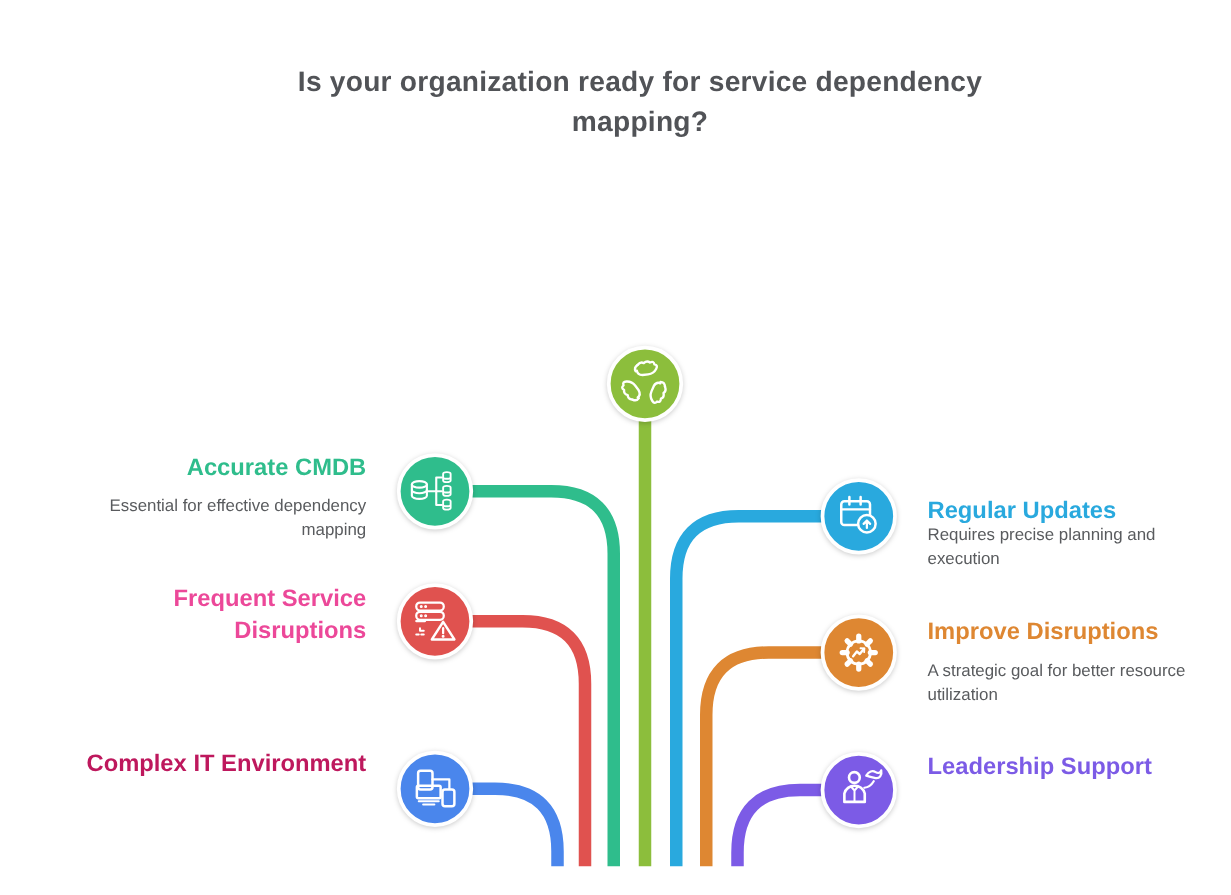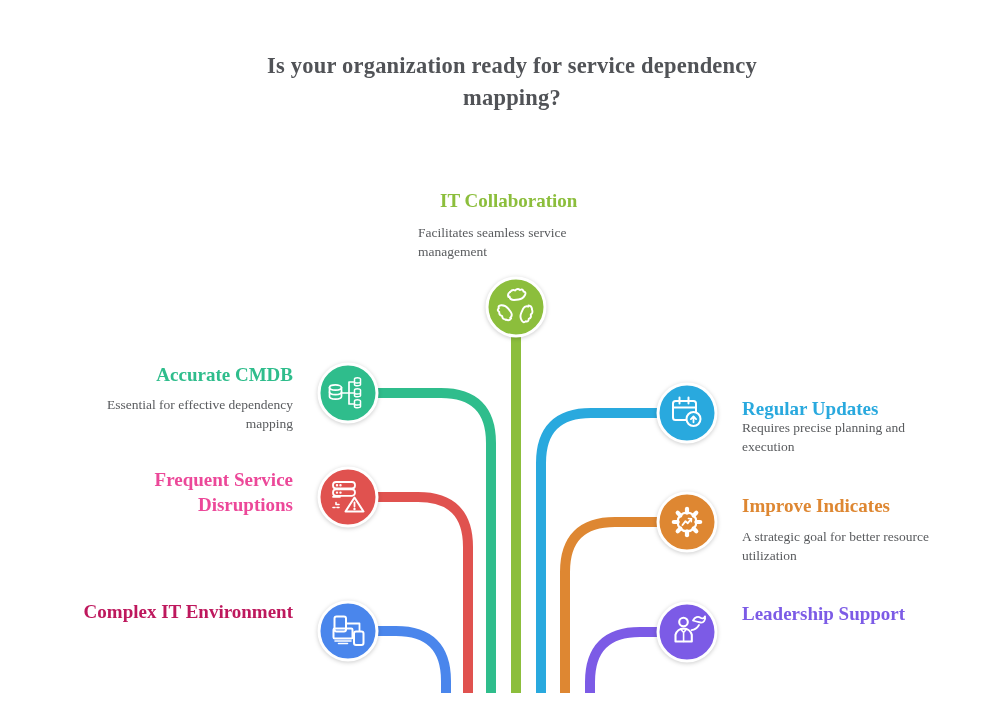--- a/index.html
+++ b/index.html
@@ -1,18 +1,18 @@
 <!DOCTYPE html>
 <html><head>
 <meta charset="utf-8">
 <style>
   html,body{margin:0;padding:0;background:#fff;}
   #stage{
     position:relative;width:985px;height:716px;background:#ffffff;overflow:hidden;
-    font-family:Liberation Serif, serif;
+    font-family:Liberation Sans, sans-serif;
   }
   #wires{position:absolute;left:0;top:0;}
   .node-circle{filter:drop-shadow(0 1px 2px rgba(0,0,0,.20));}
   .title{
     position:absolute;left:132px;top:50px;width:760px;
     text-align:center;font-size:22.5px;font-weight:bold;color:#515357;
     line-height:1.4;white-space:pre-line;letter-spacing:.2px;
   }
   .heading{
     position:absolute;font-size:19px;font-weight:bold;line-height:1.3;
@@ -140,36 +140,33 @@
         <path d="M -6 -2.6 L -3.4 0.4 L -0.8 -2.6 M -3.4 0.4 V 9.5" stroke-width="1.6"></path>
         <path d="M 4.5 -1.8 C 8.5 -2.2 10.5 -4.5 12 -7" stroke-width="1.8"></path>
         <path d="M 6 -11.5 c 2 -3.5 5 -4.5 7.5 -2.8 c 2 1.3 4 0.6 4.5 -1.4 c 0.8 3.8 -1.5 6.8 -4.5 6.2 c -2.8 -0.6 -5.2 -1.2 -7.5 -2" stroke-width="1.8"></path>
       </g>
     </g>
   </svg>
 
   <div class="title" style="color: rgb(81, 83, 87);">Is your organization ready for service dependency
 mapping?</div>
 
-  <div class="heading align-l" style="left: 440px; top: 189px; color: rgb(140, 190, 60);">IT Collaboration</div>
-  <div class="desc align-l" style="left:418px;top:224px;width:210px;">Facilitates seamless service
-management</div>
 
   <div class="heading align-r" style="right: 692px; top: 363px; width: 250px; color: rgb(47, 189, 140);">Accurate CMDB</div>
   <div class="desc align-r" style="right:692px;top:396px;width:240px;">Essential for effective dependency
 mapping</div>
 
   <div class="heading align-r" style="right: 692px; top: 468px; width: 250px; color: #ec4899;">Frequent Service
 Disruptions</div>
 
   <div class="heading align-r" style="right: 692px; top: 600px; width: 260px; color: #be185d;">Complex IT Environment</div>
 
   <div class="heading align-l" style="left: 742px; top: 385px; color: rgb(41, 169, 222); margin-top: 12px;">Regular Updates</div>
   <div class="desc align-l" style="left:742px;top:419px;width:215px;">Requires precise planning and
 execution</div>
 
-  <div class="heading align-l" style="left: 742px; top: 494px; color: rgb(222, 135, 50);">Improve Indicates</div>
+  <div class="heading align-l" style="left: 742px; top: 494px; color: rgb(222, 135, 50);">Improve Disruptions</div>
   <div class="desc align-l" style="left:742px;top:528px;width:240px;">A strategic goal for better resource
 utilization</div>
 
   <div class="heading align-l" style="left: 742px; top: 602px; color: rgb(124, 91, 230);">Leadership Support</div>
 
 </div>
 
 </body></html>

